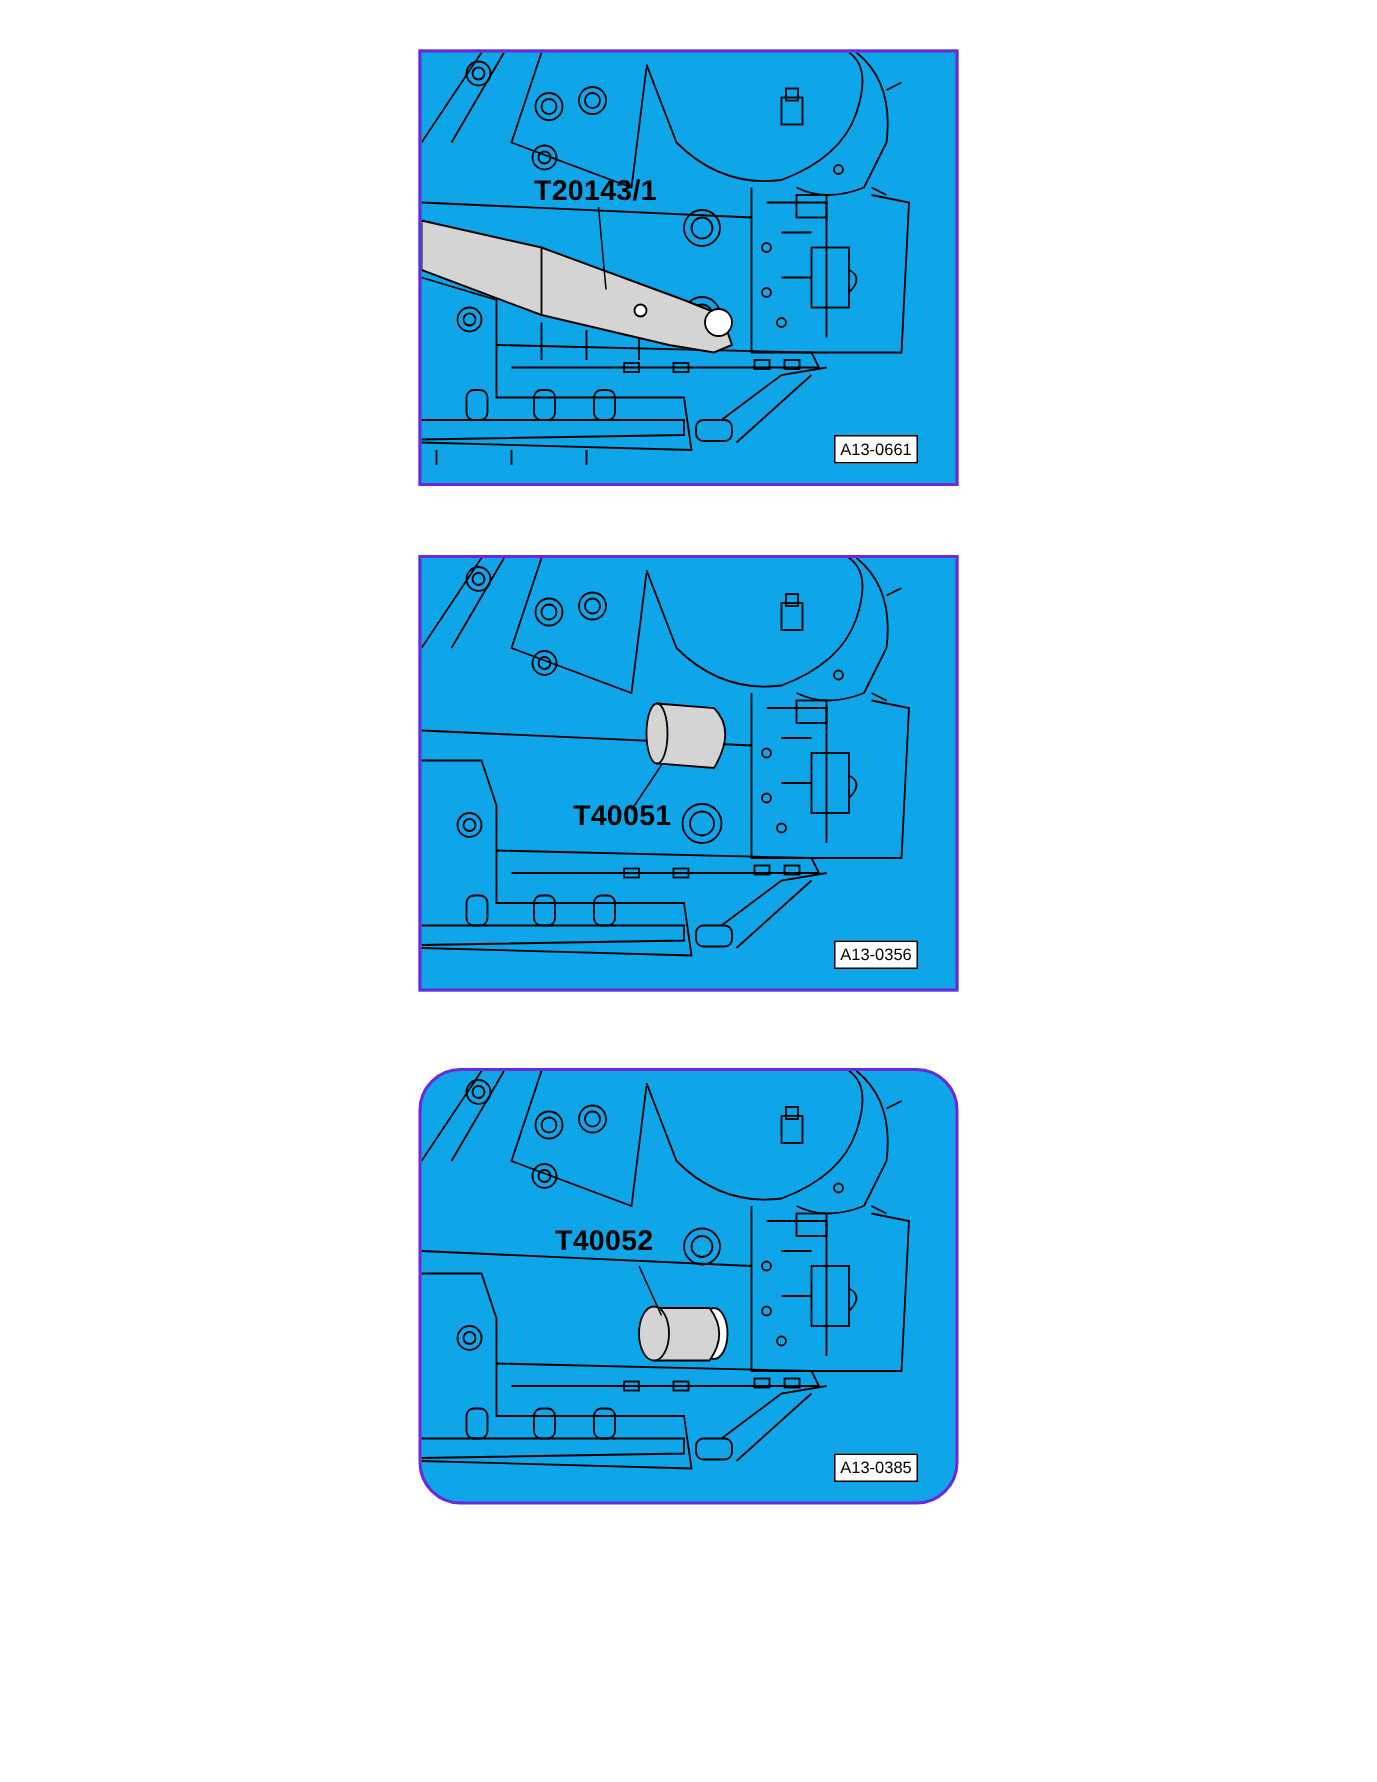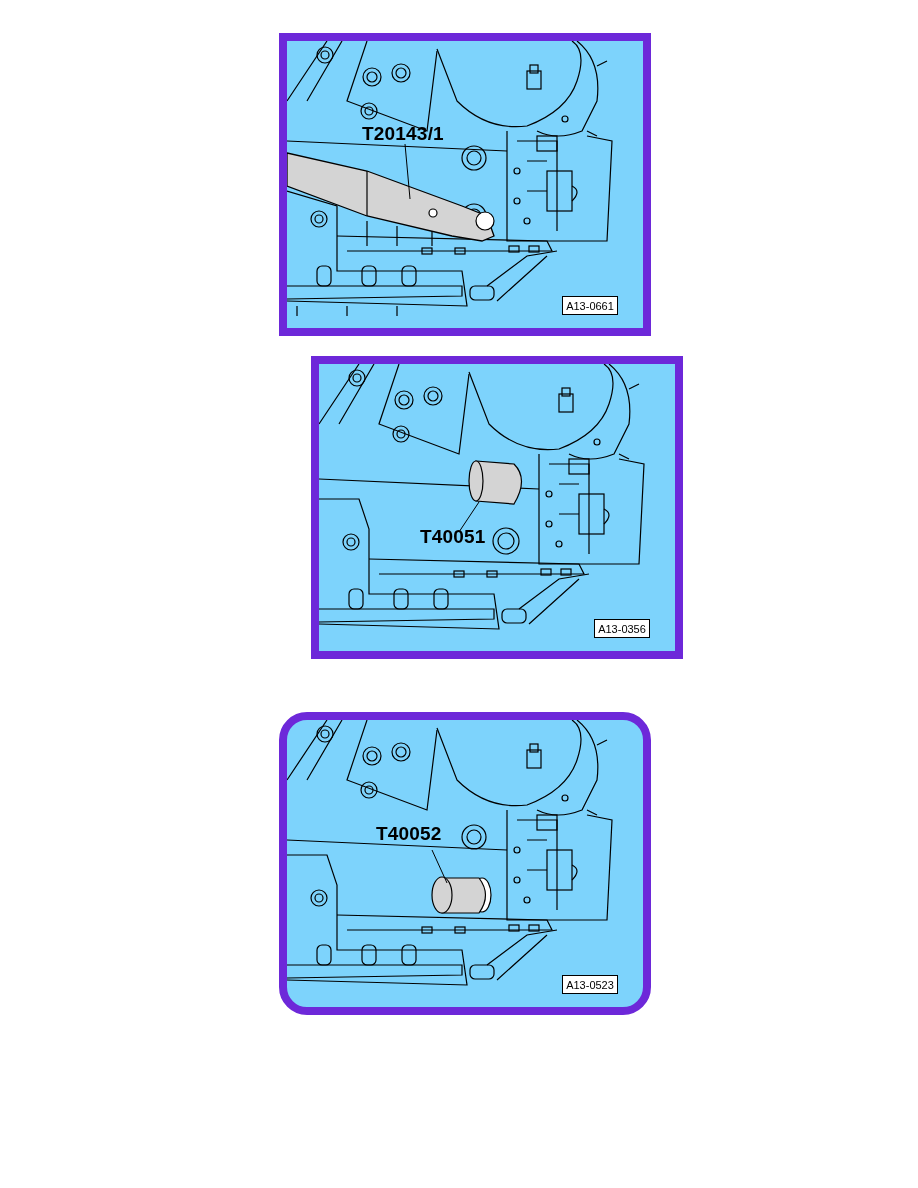--- a/index.html
+++ b/index.html
@@ -1,19 +1,19 @@
 <!DOCTYPE html>
 <html><head>
 <meta charset="utf-8">
 <style>
   html, body { margin: 0; padding: 0; background: #ffffff; }
   body { width: 918px; height: 1188px; position: relative; overflow: hidden;
          font-family: "Liberation Sans", sans-serif; }
   .figure { position: absolute; left: 279px; width: 356px; height: 287px;
-            border: 8px solid #6d28d9; background: #7dd3fc; overflow: hidden; box-sizing: content-box; }
+            border: 2px solid #6d28d9; background: #0ea5e9; overflow: hidden; box-sizing: content-box; }
   .figure svg.art { position: absolute; left: 0; top: 0; width: 356px; height: 287px; }
   .callout { position: absolute; font-family: "Liberation Sans", sans-serif; font-weight: bold;
              font-size: 19px; color: #000; letter-spacing: 0.2px; white-space: nowrap;
              background: rgba(255,255,255,0.0); }
   .fig-id { position: absolute; left: 275px; top: 255px; width: 56px; height: 19px;
             border: 1.5px solid #000; background: #fff; font-size: 11px; color: #000;
             display: flex; align-items: center; justify-content: center; box-sizing: border-box;
             font-family: "Liberation Sans", sans-serif; }
 </style>
 </head>
@@ -72,21 +72,21 @@
     <path d="M0,112 L80,130 L175,165 L200,175 L207,195 L195,200 L165,195 L80,175 L0,145 Z" fill="#d4d4d4" stroke="#000" stroke-width="1.3"></path>
     <line x1="80" y1="130" x2="80" y2="175" stroke="#000"></line>
     <circle cx="146" cy="172" r="4" fill="#fff"></circle>
     <circle cx="198" cy="180" r="9" fill="#fff"></circle>
     <line x1="118" y1="103" x2="123" y2="158" stroke="#000" stroke-width="1"></line>
   </svg>
   <div class="callout" style="left:75px; top:82px;">T20143/1</div>
   <div class="fig-id">A13-0661</div>
 </div>
 
-<div class="figure" style="top:356px;margin-left:32px;">
+<div class="figure" style="top:370px;">
   <svg class="art" viewBox="0 0 356 287" fill="none" stroke="#000" stroke-width="1.2">
     <path d="M0,60 L40,0 M55,0 L20,60 M80,0 L60,60 L140,90 L150,10"></path>
     <circle cx="38" cy="14" r="8"></circle>
       <circle cx="38" cy="14" r="4"></circle>
     <circle cx="85" cy="36" r="9"></circle>
       <circle cx="85" cy="36" r="5"></circle>
     <circle cx="114" cy="32" r="9"></circle>
       <circle cx="114" cy="32" r="5"></circle>
     <circle cx="82" cy="70" r="8"></circle>
       <circle cx="82" cy="70" r="4"></circle>
@@ -168,14 +168,14 @@
       <rect x="168" y="207" width="10" height="6"></rect>
       <rect x="222" y="205" width="10" height="6"></rect>
       <rect x="242" y="205" width="10" height="6"></rect>
 
     <ellipse cx="195" cy="175" rx="9" ry="17" fill="#fff"></ellipse>
     <path d="M155,158 L192,158 Q205,175 192,193 L155,193 Z" fill="#d4d4d4"></path>
     <ellipse cx="155" cy="175" rx="10" ry="18" fill="#d4d4d4"></ellipse>
     <line x1="145" y1="130" x2="160" y2="163" stroke="#000" stroke-width="1"></line>
   </svg>
   <div class="callout" style="left:89px; top:103px;">T40052</div>
-  <div class="fig-id">A13-0523</div>
+  <div class="fig-id">A13-0385</div>
 </div>
 
 </body></html>

